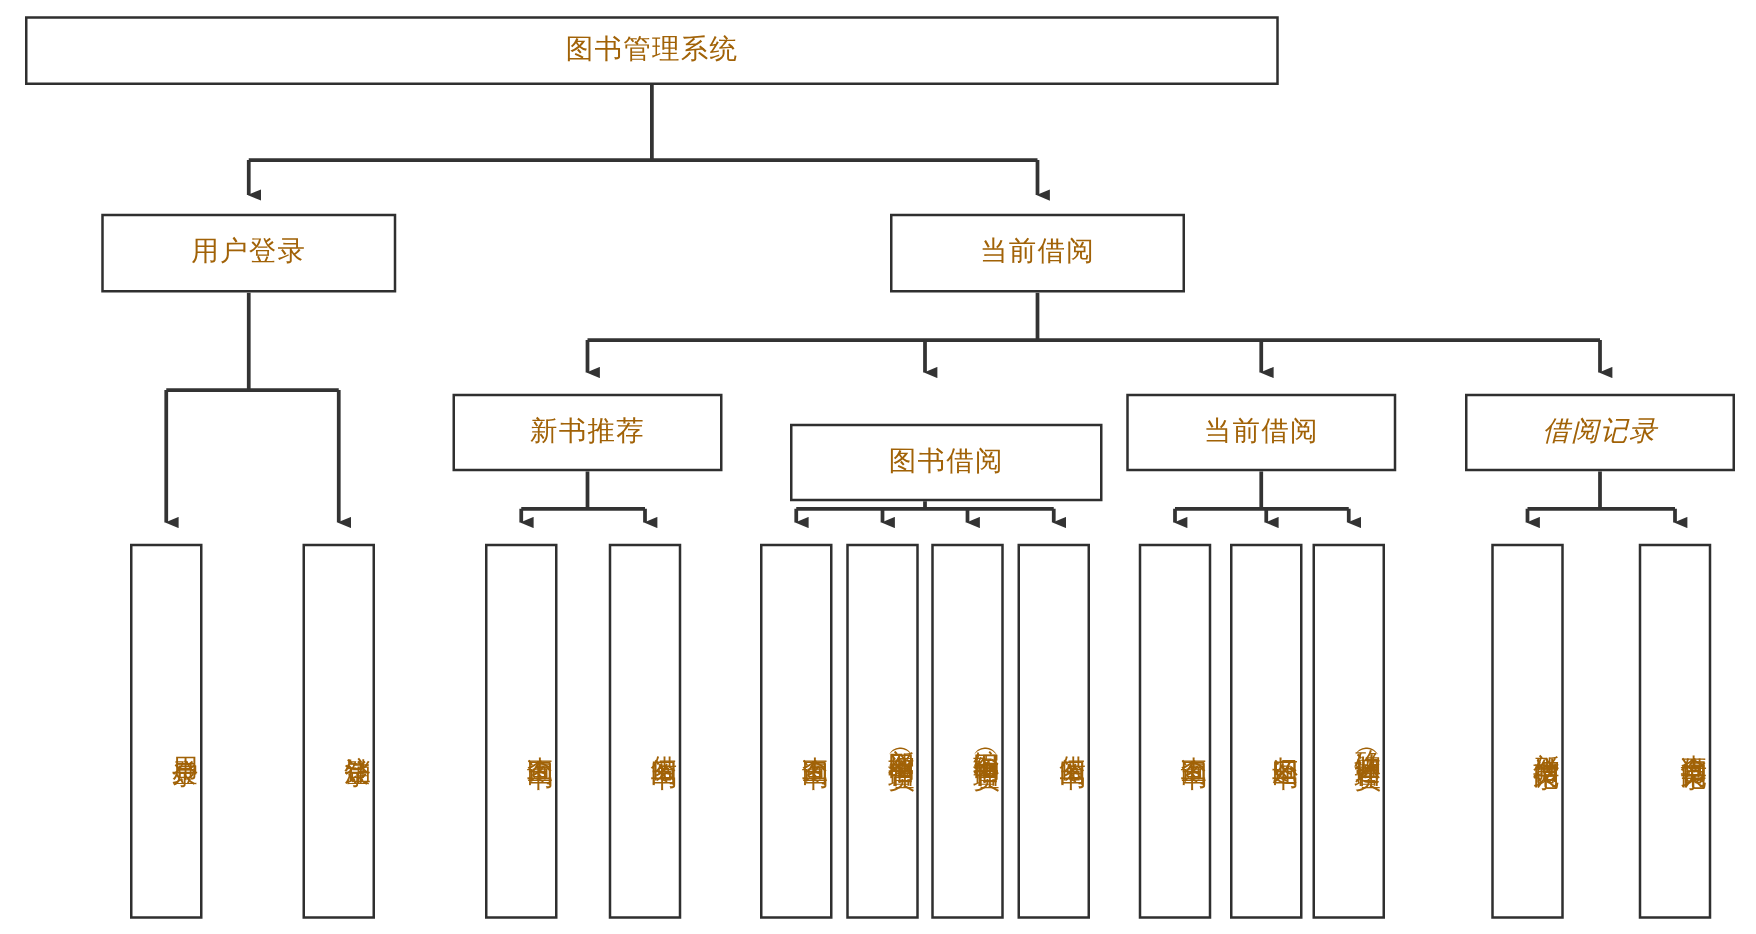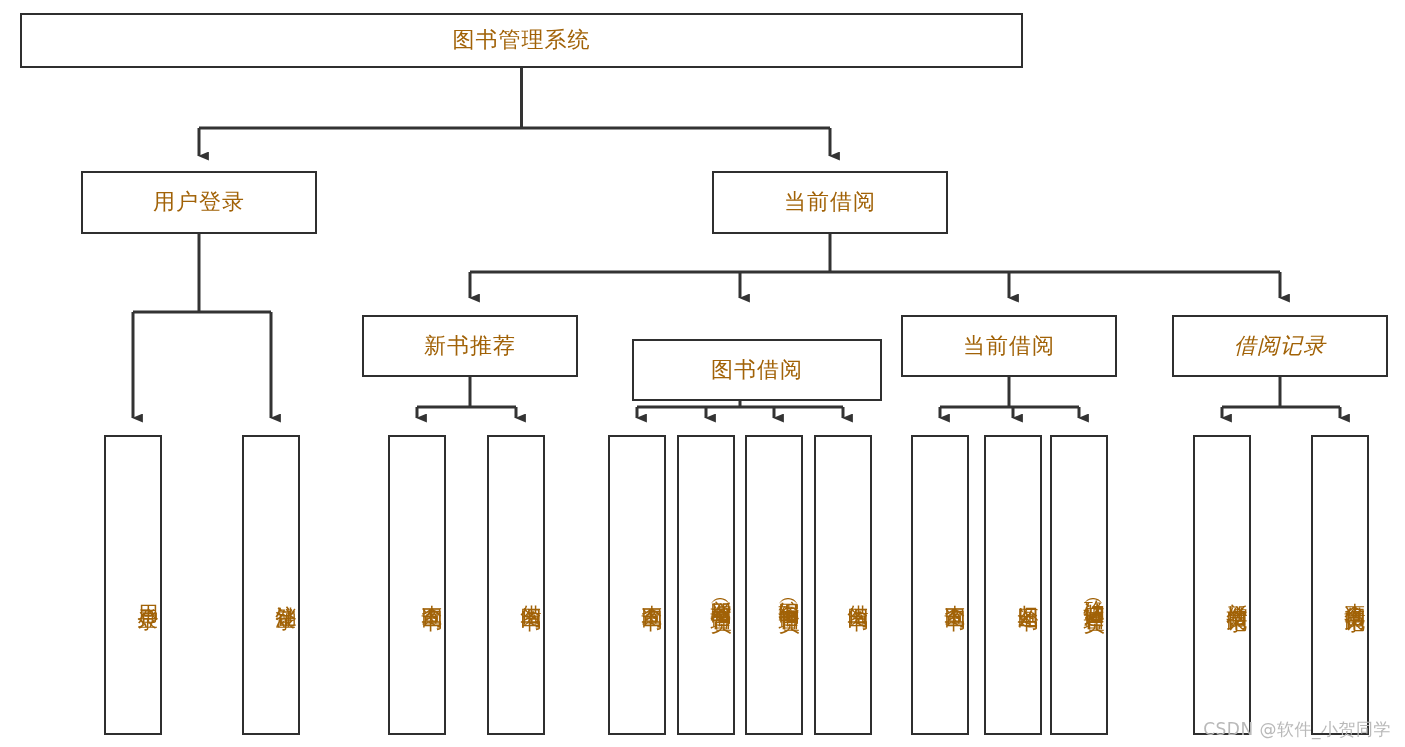--- a/index.html
+++ b/index.html
@@ -181,15 +181,14 @@
   <div class="node vert" style="left:1050px; top:435px; width:58px; height:300px;">
     <span class="node-label">确认归还（管理员）</span>
   </div>
   <div class="node vert" style="left:1193px; top:435px; width:58px; height:300px;">
     <span class="node-label">新增借阅记录</span>
   </div>
   <div class="node vert" style="left:1311px; top:435px; width:58px; height:300px;">
     <span class="node-label">查询借阅记录</span>
   </div>
 
-  <div class="watermark">CSDN @软件_小贺同学</div>
 
 </div>
 
 </body></html>

